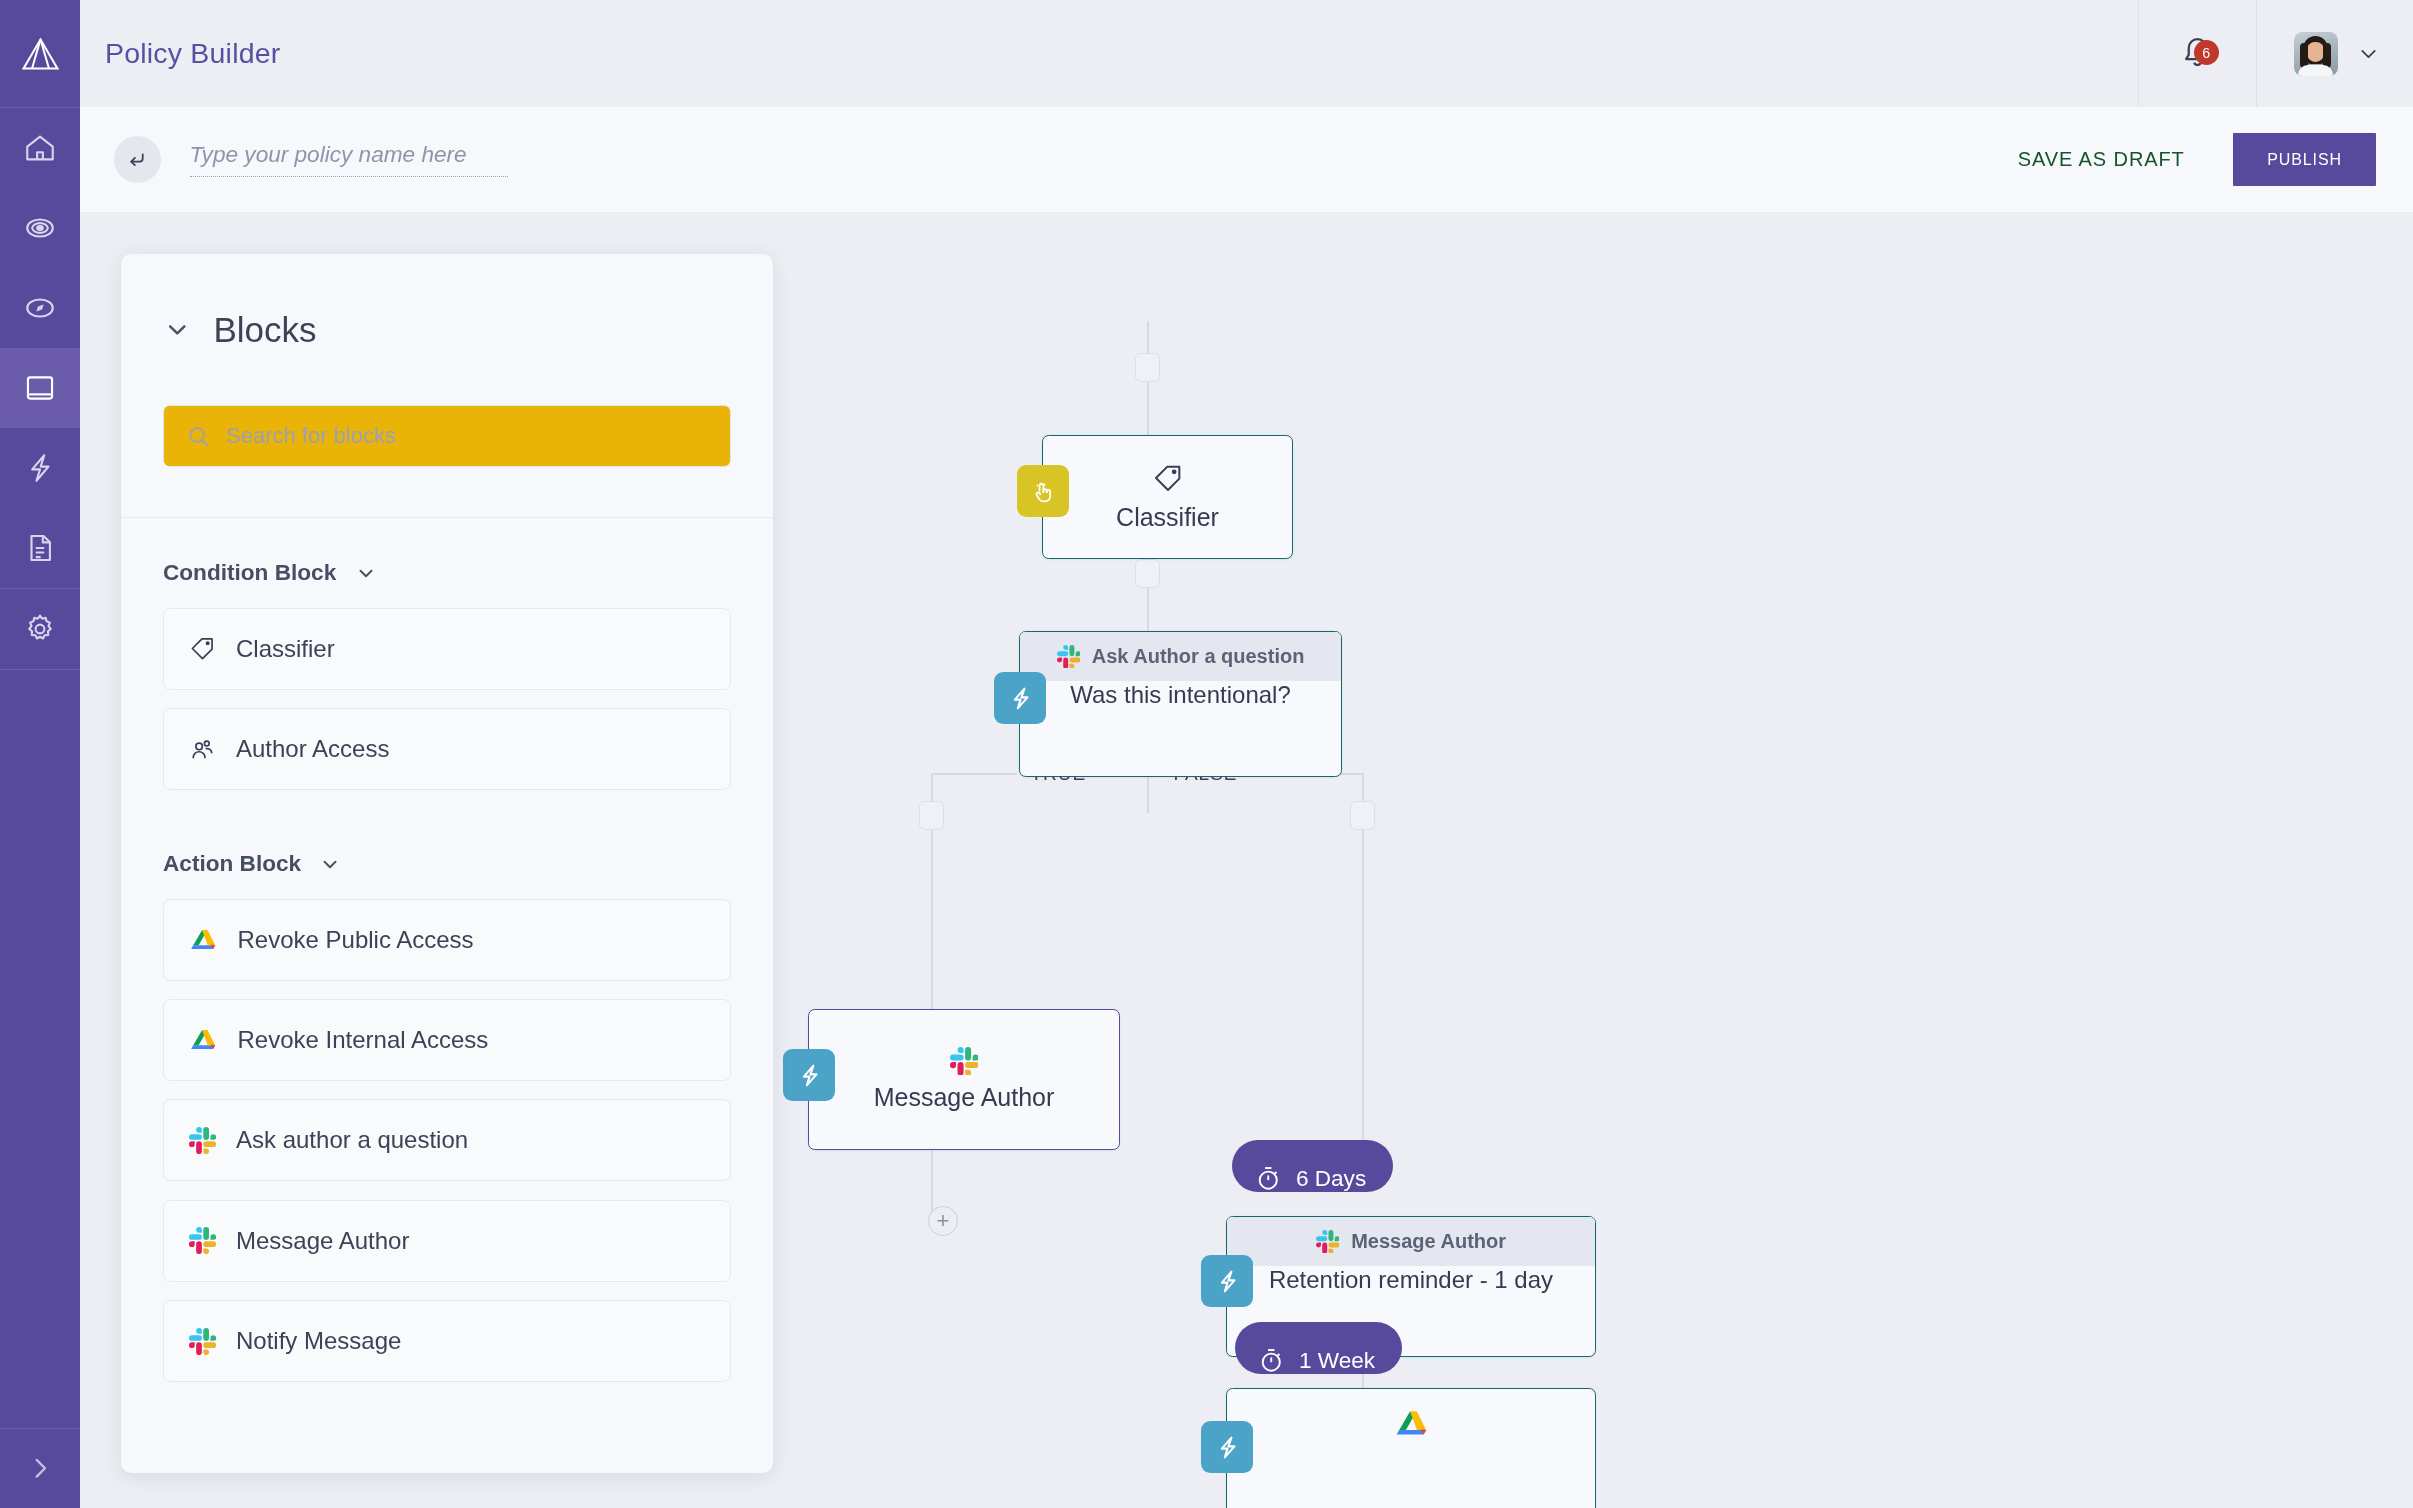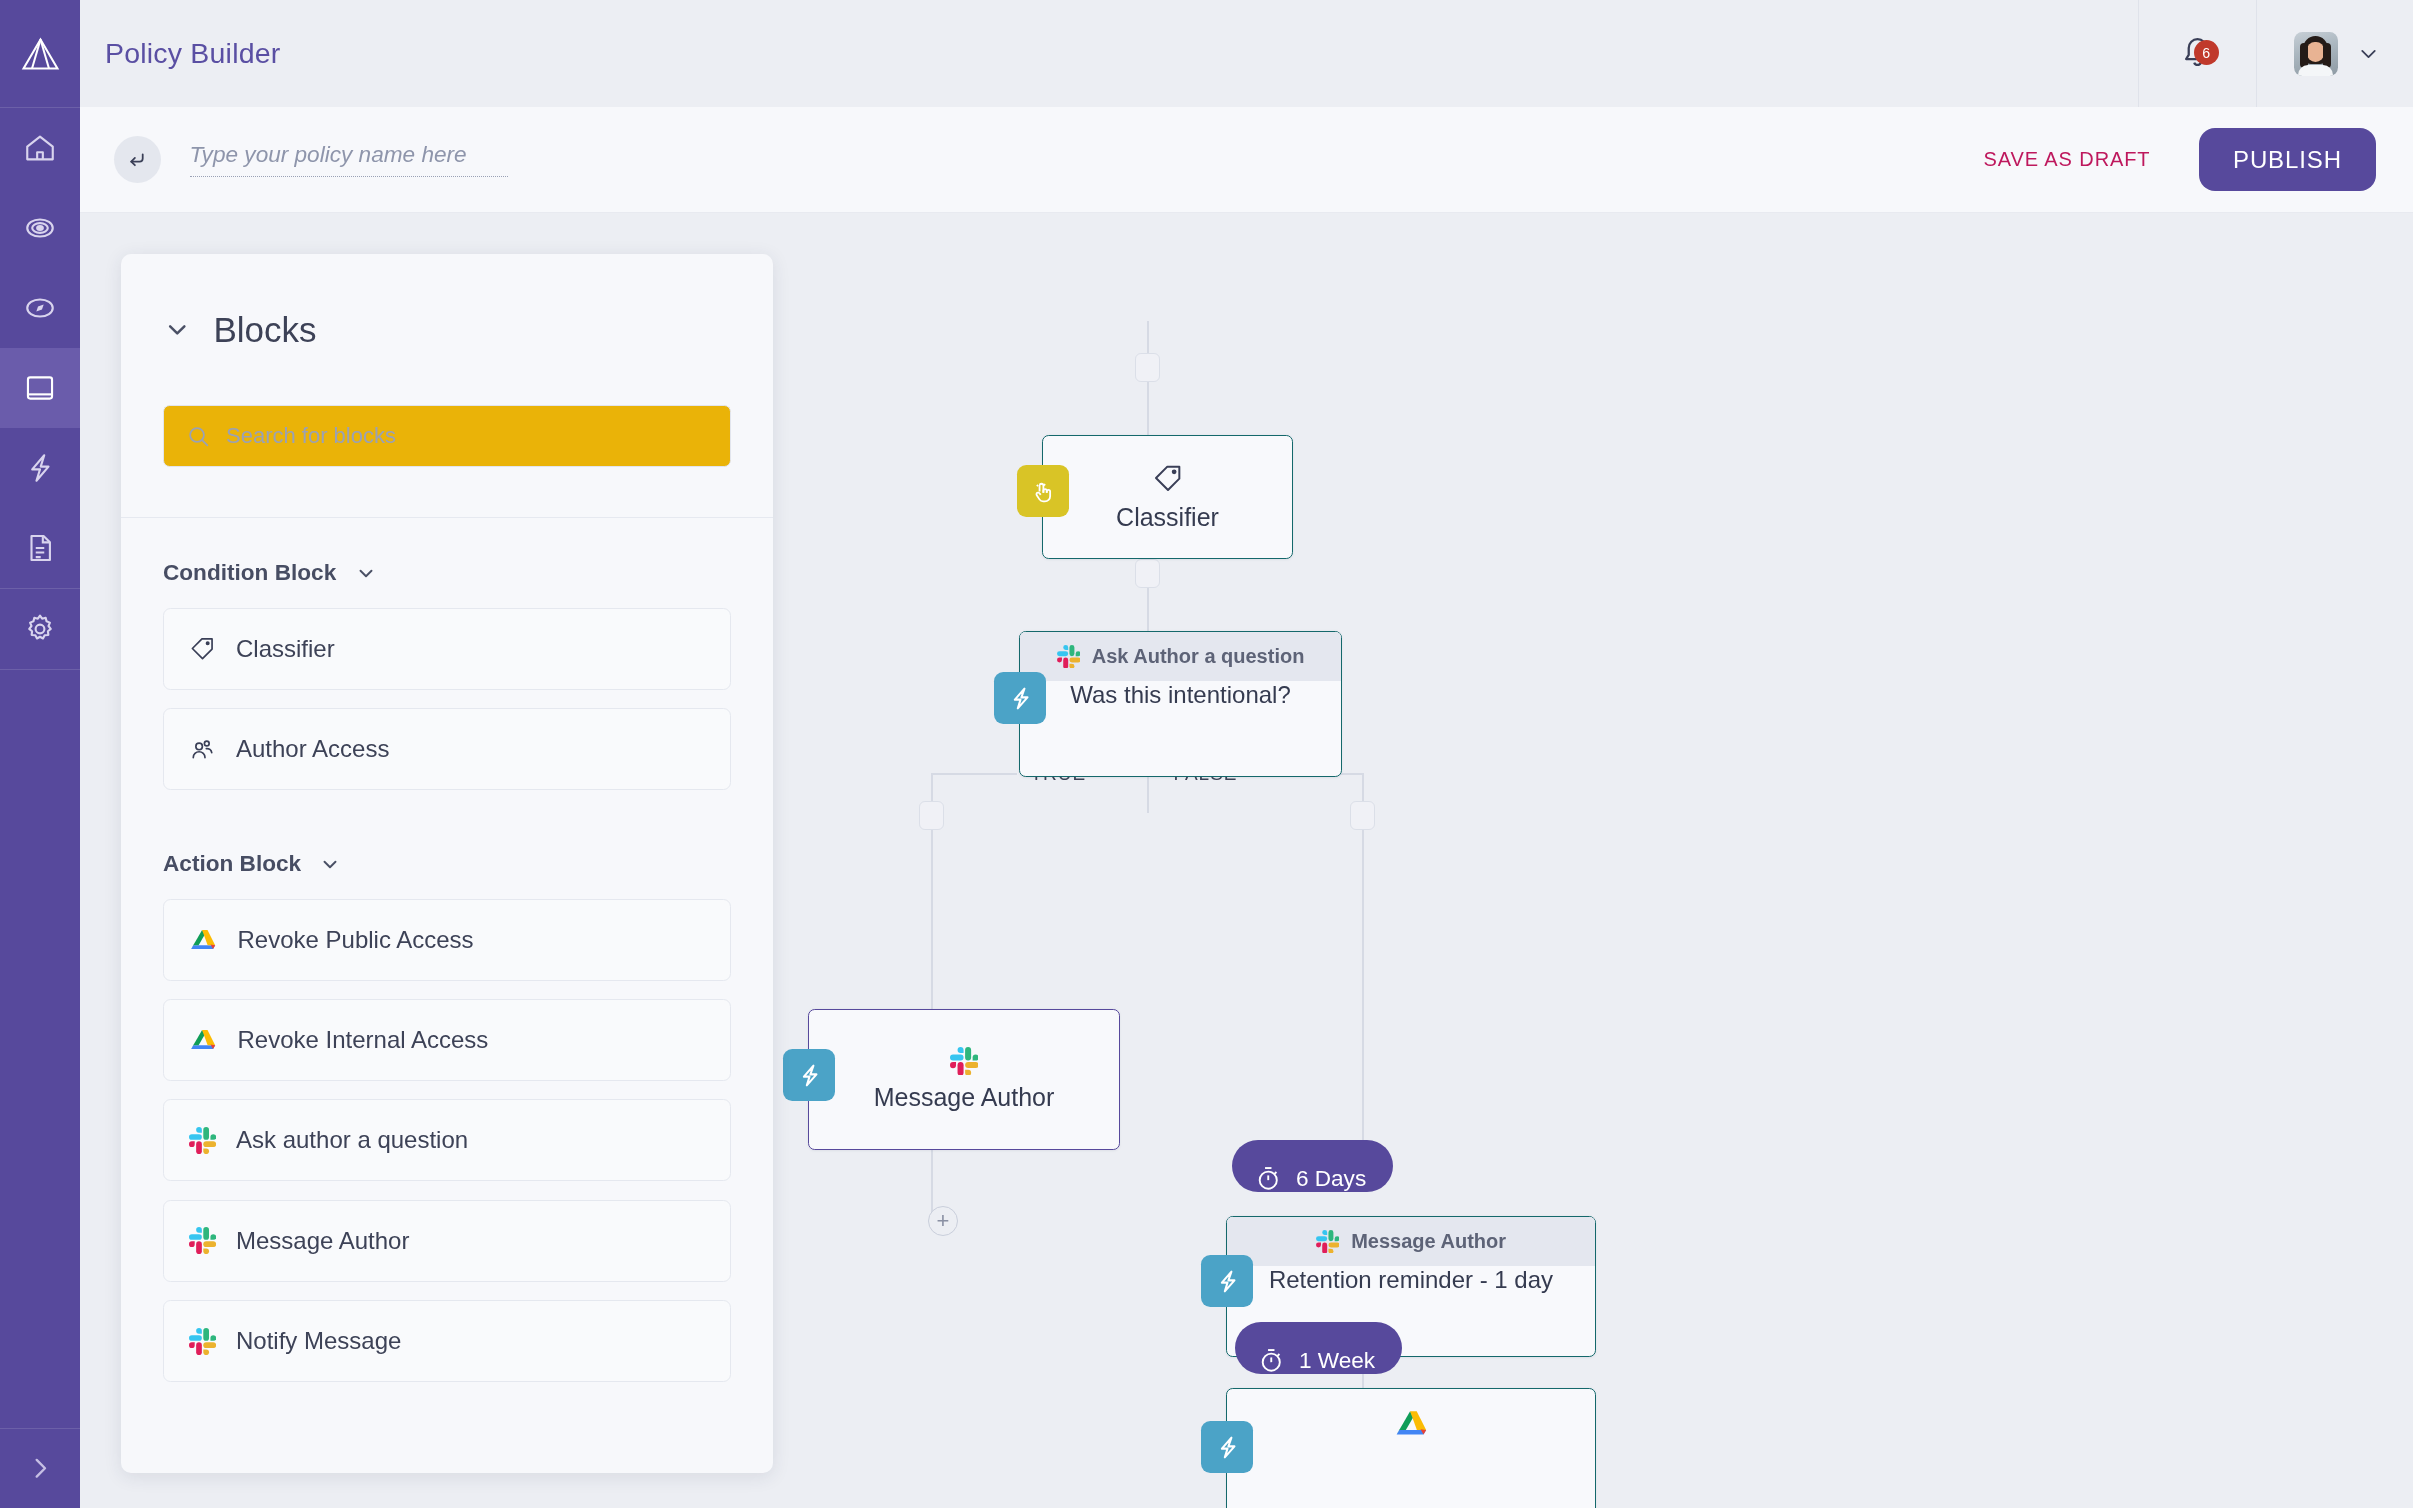--- a/index.html
+++ b/index.html
@@ -92,27 +92,27 @@
     padding-bottom: 8.4px; cursor: text;
   }
   .name-field input {
     border: 0; outline: 0; background: transparent; width: 100%;
     font-family: "Liberation Sans", sans-serif; font-size: 22.6px;
     color: #40465c;
   }
   .name-field input::placeholder { color: #8e95ab; font-style: italic; }
   .tb-right { margin-left: auto; display: flex; align-items: center; gap: 0; padding-right: 37px; }
   .save-draft {
-    font-size: 20px; letter-spacing: 0.9px; color: #be185d; font-weight: 500;
+    font-size: 20px; letter-spacing: 0.9px; color: #14532d; font-weight: 500;
     background: none; border: 0; cursor: pointer; padding: 15px 25px;
     font-family: "Liberation Sans", sans-serif;
   }
   .publish {
     margin-left: 23.5px; background: #57499c; color: #fff; border: 0;
-    border-radius: 16px; padding: 17.6px 34px; font-size: 24px; letter-spacing: 0.9px;
+    border-radius: 1px; padding: 17.6px 34px; font-size: 16px; letter-spacing: 0.9px;
     cursor: pointer; font-weight: 500; font-family: "Liberation Sans", sans-serif;
   }
 
   
   .canvas {
     position: absolute; left: 80px; top: 213px; width: 2333px; height: 1296px;
     background: #eceef3; overflow: hidden;
   }
   .flow { position: absolute; left: 0; top: -60px; width: 2333px; height: 1592px; }
 

